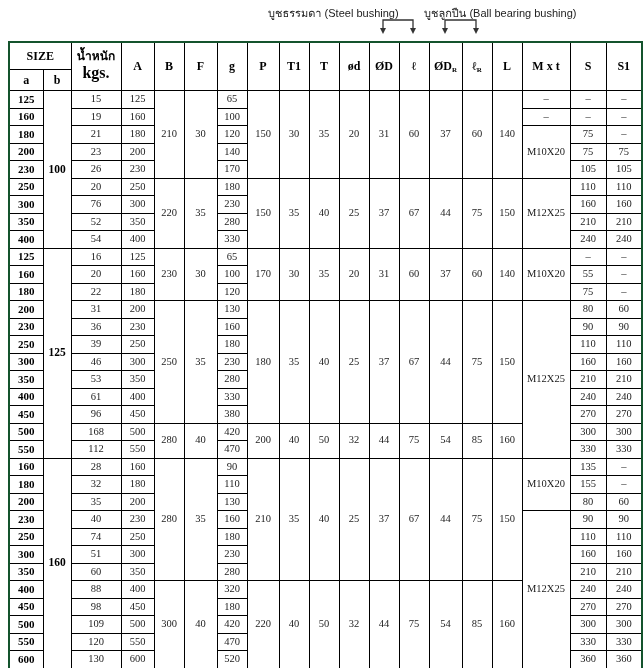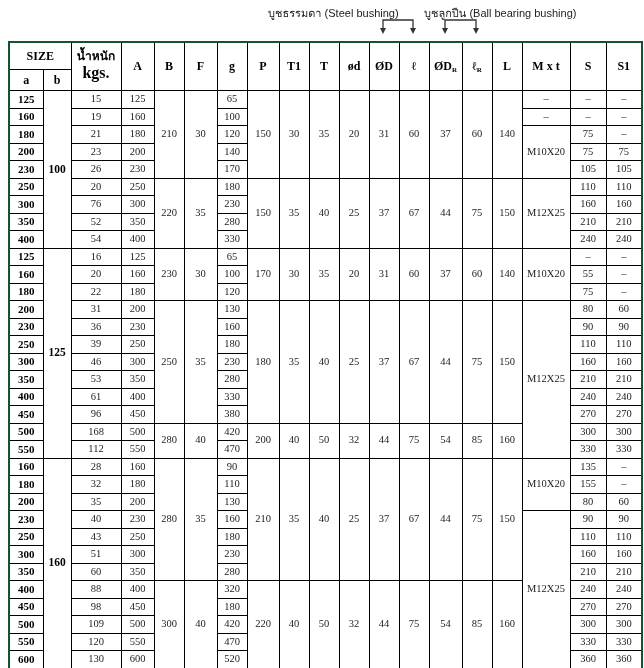--- a/index.html
+++ b/index.html
@@ -379,21 +379,21 @@
         <td class="c-a">230</td>
         <td class="c-kgs">40</td>
         <td class="c-A">230</td>
         <td class="c-num">160</td>
         <td class="c-mxt" rowspan="9">M12X25</td>
         <td class="c-num">90</td>
         <td class="c-num">90</td>
       </tr>
       <tr>
         <td class="c-a">250</td>
-        <td class="c-kgs">43</td>
+        <td class="c-kgs">74</td>
         <td class="c-A">250</td>
         <td class="c-num">180</td>
         <td class="c-num">110</td>
         <td class="c-num">110</td>
       </tr>
       <tr>
         <td class="c-a">300</td>
         <td class="c-kgs">51</td>
         <td class="c-A">300</td>
         <td class="c-num">230</td>

